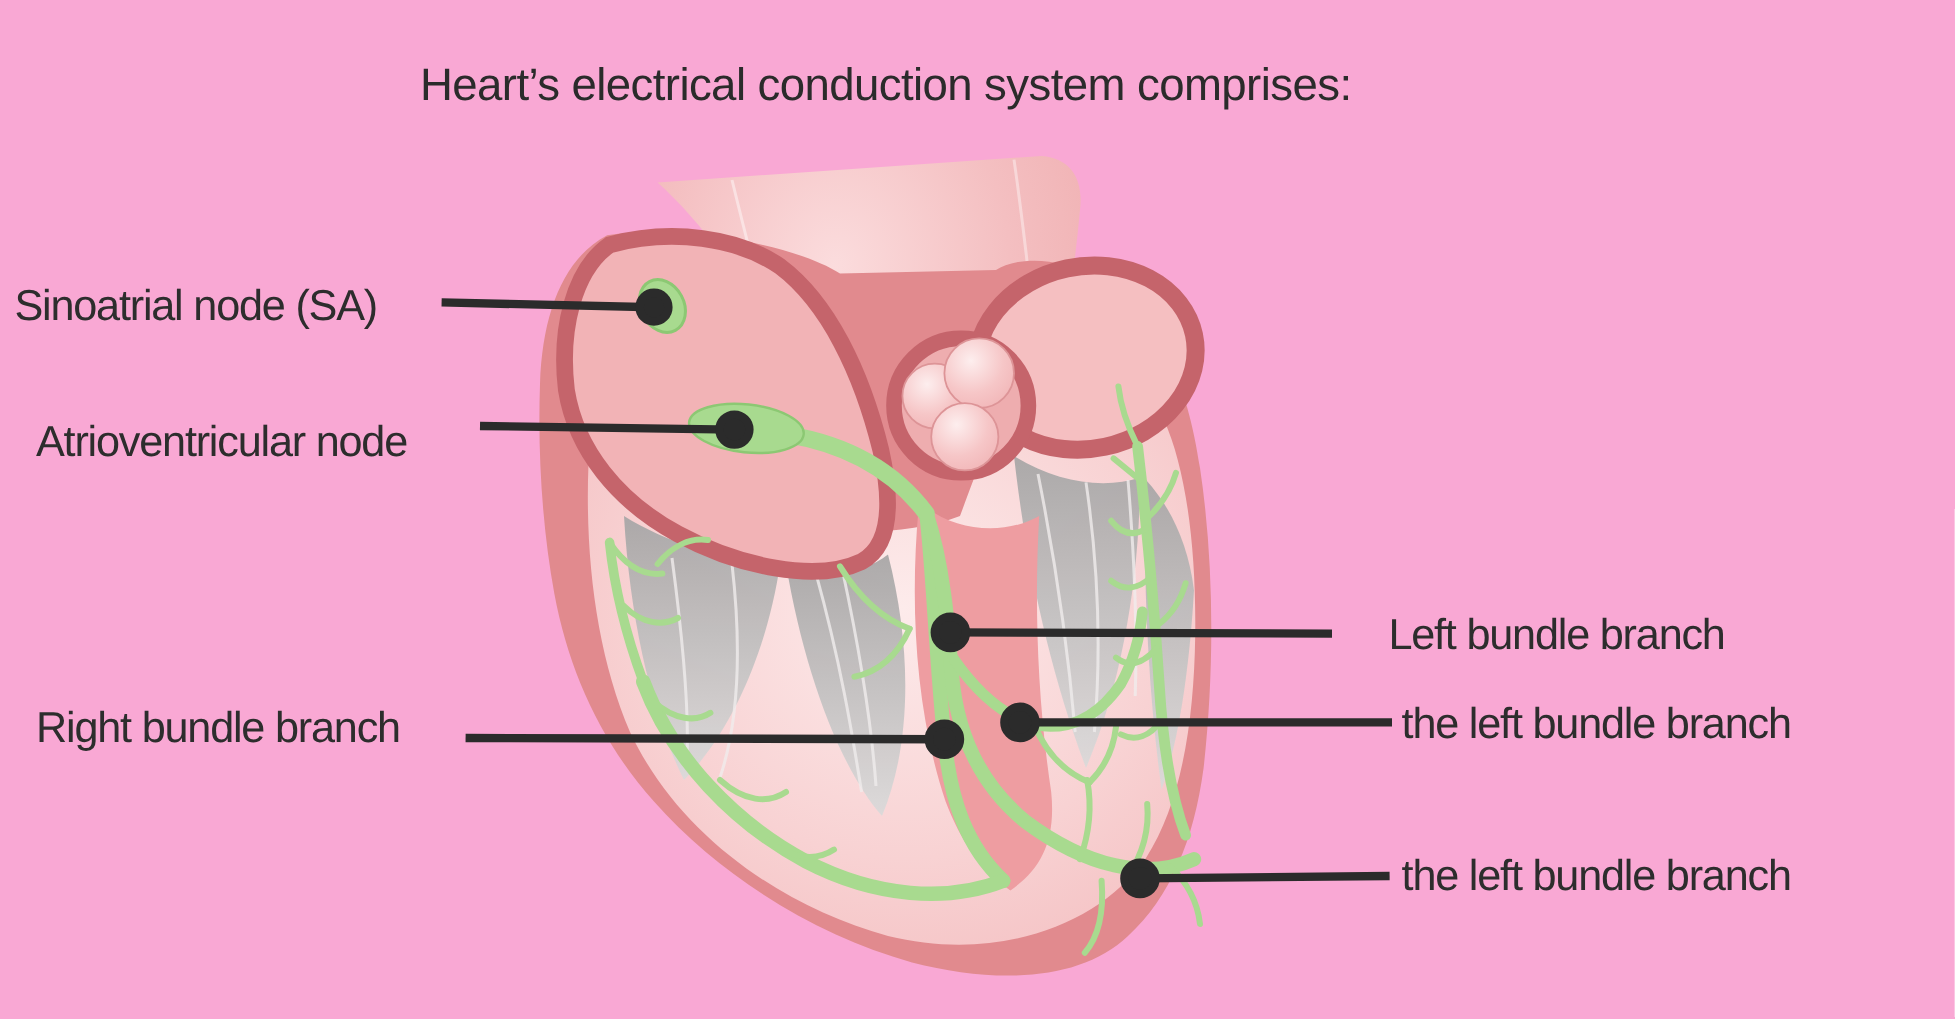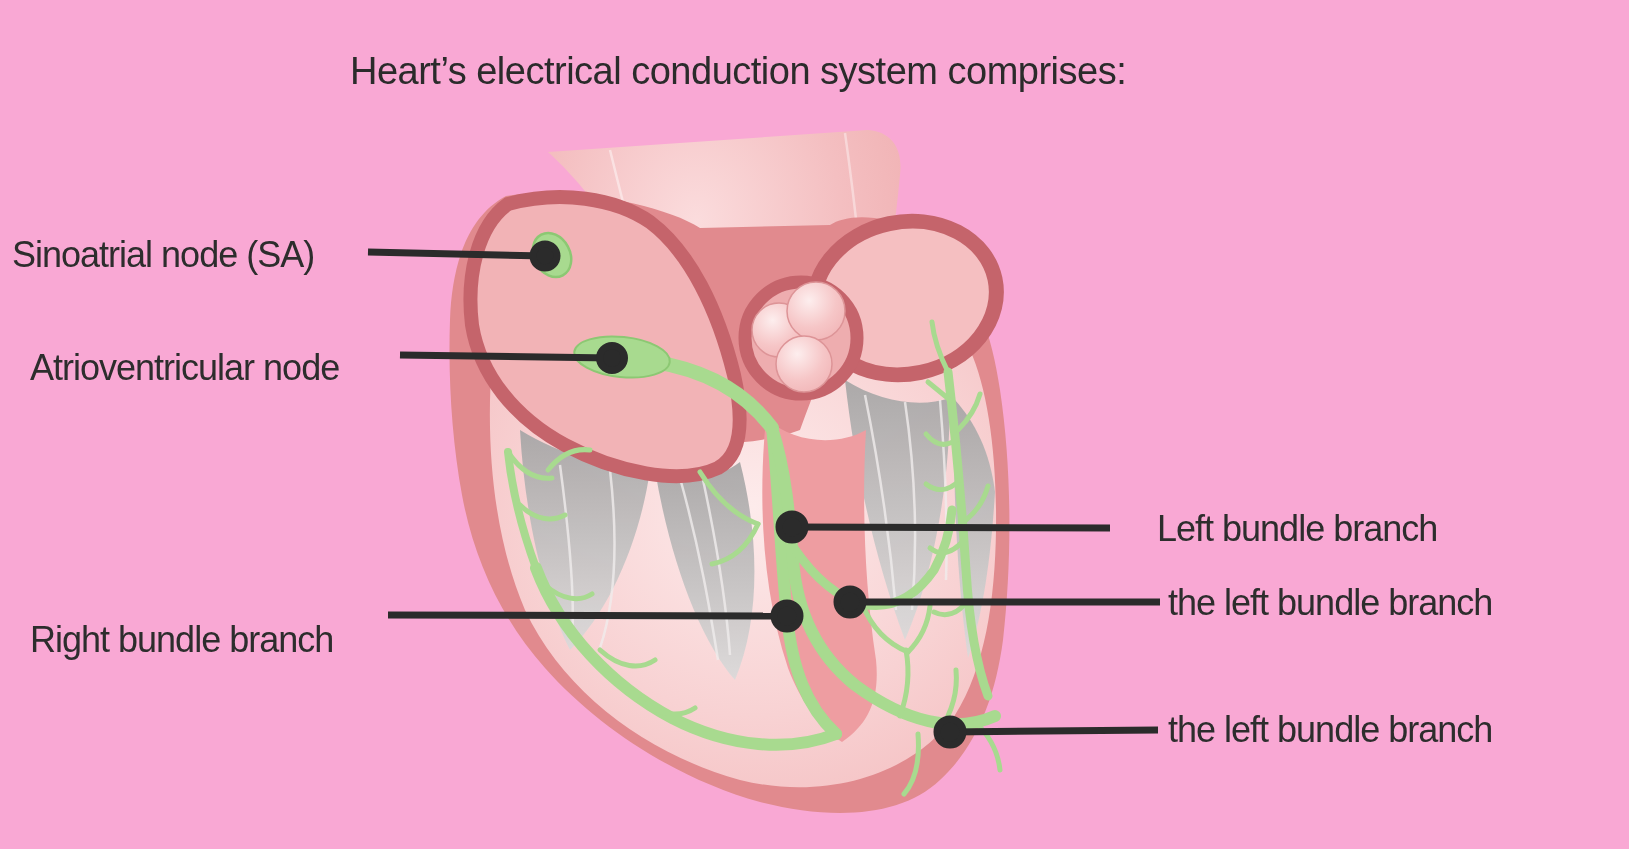--- a/index.html
+++ b/index.html
@@ -23,21 +23,21 @@
   .title{
     position:absolute;
     left:350px;top:50px;
     color:#2b2b2b;
     font-size:38px;
     letter-spacing:-0.5px;
     white-space:nowrap;
   }
   .lbl-sa  {left:12px;  top:231px;}
   .lbl-avn {left:30px;  top:344px;}
-  .lbl-rbb {left:30px;  top:616px;}
+  .lbl-rbb {left:30px;  top:582px;}
   .lbl-lbb {left:1117px;top:505px;margin-left:40px;}
   .lbl-laf {left:1168px;top:579px;}
   .lbl-lpf {left:1168px;top:706px;}
 </style>
 </head>
 <body>
 
 <div id="canvas">
 
   <svg id="artwork" viewBox="0 0 1629 849">

